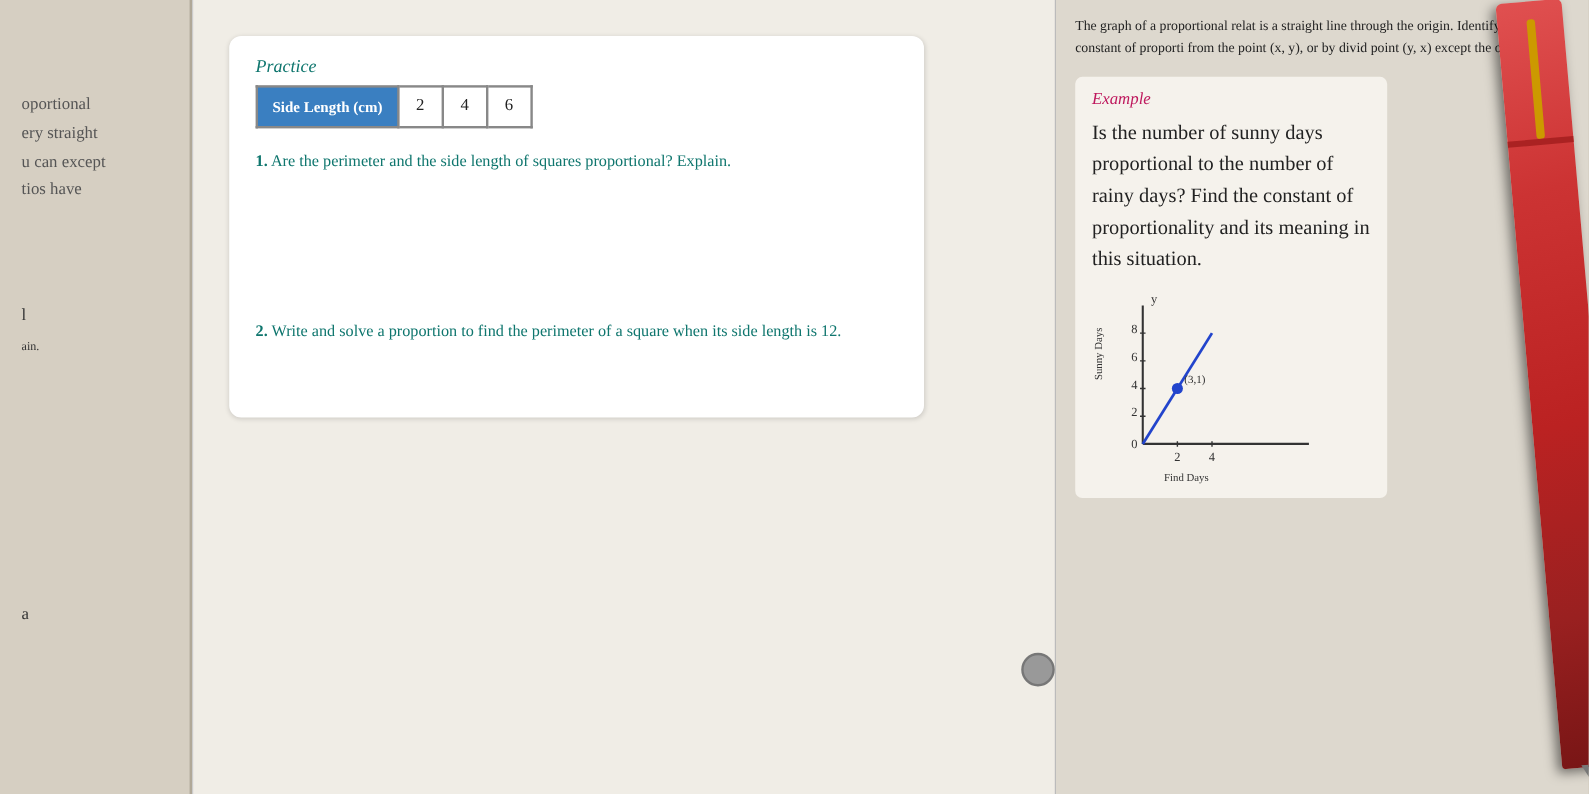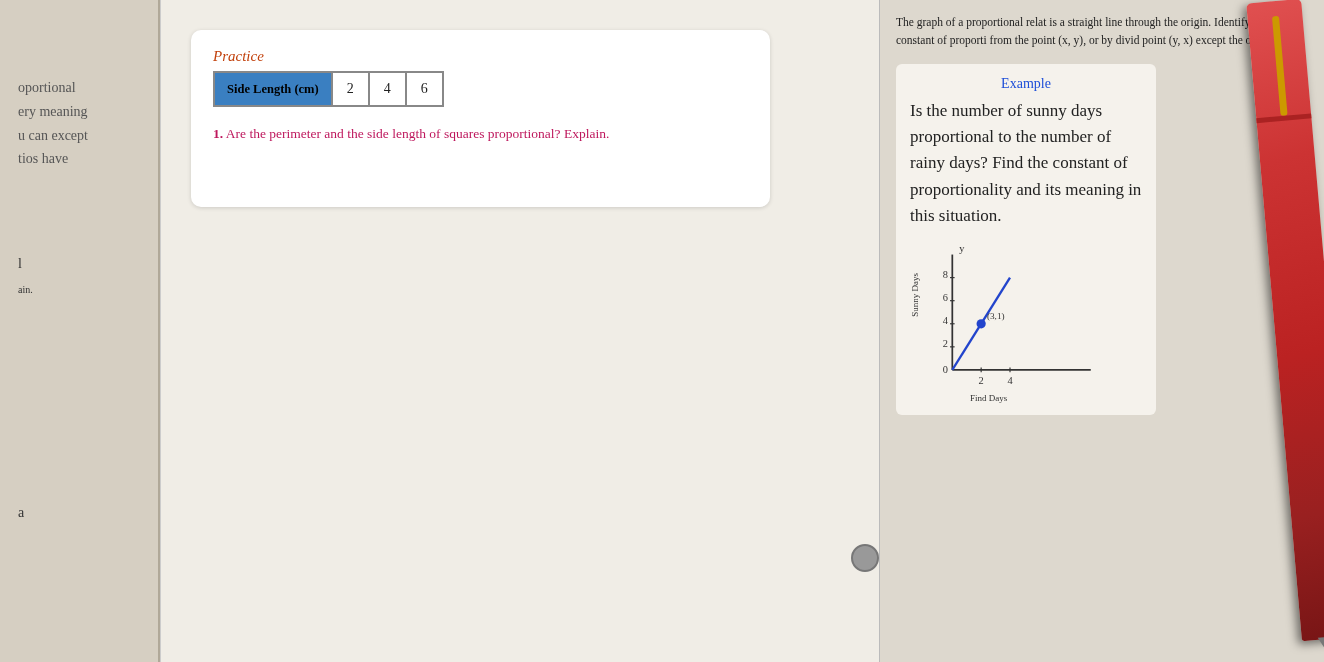--- a/index.html
+++ b/index.html
@@ -54,21 +54,21 @@
       border-radius: 10px;
       padding: 18px 22px 22px 22px;
       margin-top: 10px;
       box-shadow: 0 1px 4px rgba(0,0,0,0.15);
       width: 88%;
     }
 
     .practice-title {
       font-size: 15px;
       font-style: italic;
-      color: #c2410c;
+      color: #0f766e;
       margin-bottom: 6px;
       font-family: Georgia, serif;
     }
 
     .practice-intro {
       font-size: 13.5px;
       color: #222;
       line-height: 1.5;
       margin-bottom: 14px;
       font-family: Georgia, serif;
@@ -84,38 +84,38 @@
     .math-table td {
       border: 2px solid #888;
       padding: 6px 14px;
       text-align: center;
       font-size: 13px;
       font-family: Georgia, serif;
     }
 
     .math-table .header-cell {
       background: #3a7fc1;
-      color: #000000;
+      color: #ffffff;
       font-weight: bold;
       font-size: 12.5px;
       padding: 7px 12px;
       line-height: 1.3;
       margin-top: 20px;
     }
 
     .math-table .data-cell {
       background: white;
       color: #222;
       font-size: 14px;
       padding: 8px 14px;
     }
 
     .question {
       font-size: 13.5px;
-      color: #be185d;
+      color: #0f766e;
       line-height: 1.6;
       margin-bottom: 8px;
       font-family: Georgia, serif;
     }
 
     .question-num {
       font-weight: bold;
     }
 
     .question-block {
@@ -144,24 +144,24 @@
 
     .example-box {
       background: #f5f2ec;
       border-radius: 6px;
       padding: 12px 14px;
       width: 260px;
     }
 
     .example-title {
       font-size: 14px;
-      color: #1d4ed8;
+      font-style: italic;
+      color: #be185d;
       margin-bottom: 6px;
       font-family: Georgia, serif;
-      text-align: center;
     }
 
     .example-text {
       font-size: 17px;
       color: #222;
       line-height: 1.55;
       font-family: Georgia, serif;
     }
 
     
@@ -248,21 +248,21 @@
       z-index: 5;
     }
   </style>
 </head>
 <body>
 
 <div class="left-margin">
   <div class="left-margin-text">
     <div style="color:#555; font-size:14px; line-height:1.7;">
       <span>oportional</span><br>
-      <span>ery meaning</span><br>
+      <span>ery straight</span><br>
       <span>u can except</span><br>
       <span>tios have</span>
     </div>
     <div style="margin-top: 80px;">
       <span style="font-size:14px;">l</span><br>
       <span style="font-size:10px;">ain.</span>
     </div>
     <div style="margin-top: 200px;">
       <span style="font-size:14px;">a</span>
     </div>
@@ -286,20 +286,26 @@
     </tbody>
       </table>
 
     <div class="question-block">
       <div class="question">
         <span class="question-num">1.</span>
         <span>Are the perimeter and the side length of squares proportional? Explain.</span>
       </div>
     </div>
 
+    <div class="question-block" style="margin-top: 120px;">
+      <div class="question">
+        <span class="question-num">2.</span>
+        <span>Write and solve a proportion to find the perimeter of a square when its side length is 12.</span>
+      </div>
+    </div>
   </div>
 
   <div class="hole-punch-main"></div>
 </div>
 
 <div class="right-panel">
   <div class="right-top-text">The graph of a proportional relat is a straight line through the origin. Identify the constant of proporti from the point (x, y), or by divid point (y, x) except the origin.</div>
 
   <div class="example-box">
     <div class="example-title">Example</div>

